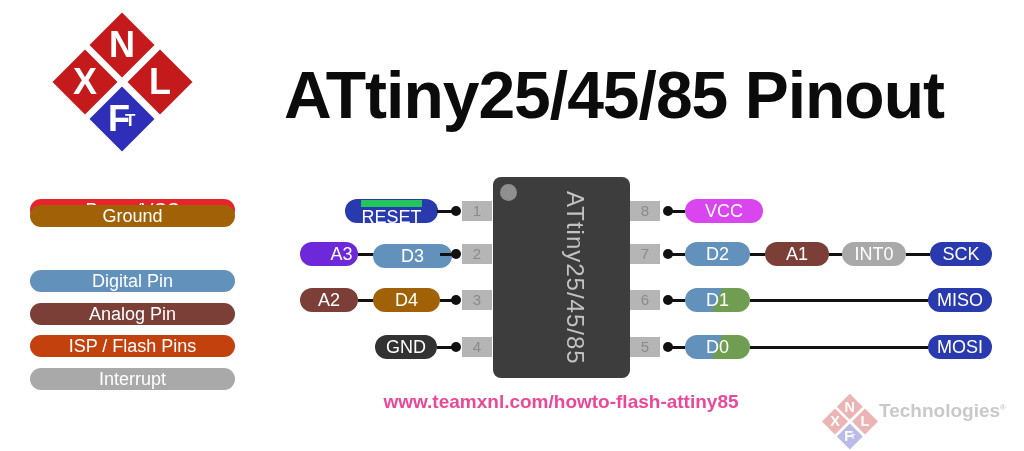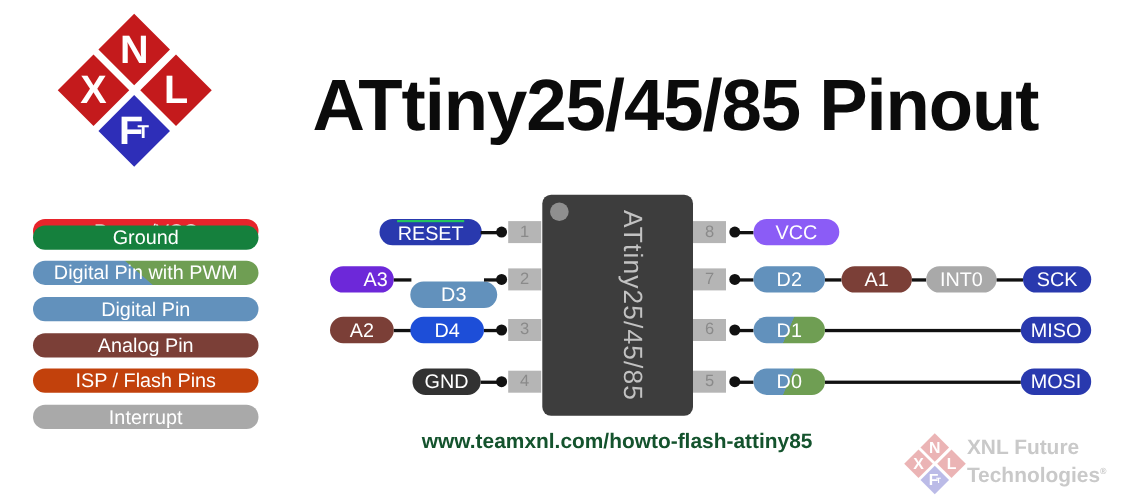--- a/index.html
+++ b/index.html
@@ -67,25 +67,25 @@
   .stub-l { left:462px; } .stub-r { left:630px; }
   .sr1 { top:201px; } .sr2 { top:244px; } .sr3 { top:290px; } .sr4 { top:337px; }
 
   
   .wire { position:absolute; height:3px; background:#111; }
   .dot  { position:absolute; width:10px; height:10px; border-radius:50%; background:#111; }
   .pill {
     position:absolute; height:24px; border-radius:12px; color:#fff;
     font-size:18px; line-height:24px; text-align:center; white-space:nowrap;
   }
-  .overline-text { display:inline-block; border-top:2px solid #22c55e; padding-top:0px; line-height:20px; margin-top:1px; }
+  .overline-text { display:inline-block; border-top:7px solid #22c55e; padding-top:0px; line-height:20px; margin-top:1px; }
 
   
   .footer { position:absolute; left:311px; top:391px; width:500px; text-align:center; }
-  .footer-url { font-size:19px; font-weight:bold; color:#14532d; }
+  .footer-url { font-size:19px; font-weight:bold; color:#ec4899; }
   .footer-attr { font-size:14.5px; color:#3f3f3f; margin-top:2px; }
 
   
   .wm-logo {
     left:823px; top:392px; transform:scale(0.4); transform-origin:top left;
     opacity:0.32;
   }
   .wm-text {
     position:absolute; left:879px; top:397px; font-size:19px; font-weight:bold;
     color:#c9c9c9; line-height:21px; white-space:nowrap;
@@ -111,22 +111,21 @@
       <span class="dl dl-ft">
           <span>F</span>
           <span class="dl-t">T</span>
         </span>
     </div>
   </div>
 
   <h1 class="title">ATtiny25/45/85 Pinout</h1>
 
   <div class="legend-pill lg1" style="background: rgb(231, 36, 43); margin-top: 27px;">Power/VCC</div>
-  <div class="legend-pill lg2" style="background: #15803d;">Ground</div>
-  <div class="legend-pill lg3" style="background: linear-gradient(41deg, rgb(98, 145, 188) 47%, rgb(111, 158, 83) 47.5%);">Digital Pin with PWM</div>
+  <div class="legend-pill lg2" style="background: #a16207;">Ground</div>
   <div class="legend-pill lg4" style="background: rgb(98, 145, 188);">Digital Pin</div>
   <div class="legend-pill lg5" style="background: rgb(123, 63, 55);">Analog Pin</div>
   <div class="legend-pill lg6" style="background: #c2410c;">ISP / Flash Pins</div>
   <div class="legend-pill lg7" style="background: rgb(169, 169, 169);">Interrupt</div>
 
   <div class="chip">
     <div class="chip-dot"></div>
     <div class="chip-label">ATtiny25/45/85</div>
   </div>
 
@@ -138,37 +137,37 @@
   <div class="stub stub-r sr2">7</div>
   <div class="stub stub-r sr3">6</div>
   <div class="stub stub-r sr4">5</div>
 
   <div class="pill" style="left: 345px; top: 199px; width: 93px; background: rgb(41, 57, 174);"><span class="overline-text">RESET</span></div>
   <div class="wire" style="left:437px;top:210px;width:20px;"></div>
   <div class="dot" style="left:451px;top:206px;"></div>
 
   <div class="pill" style="left: 300px; top: 242px; width: 58px; background: #6d28d9; padding-left: 25px;">A3</div>
   <div class="wire" style="left:358px;top:253px;width:16px;"></div>
-  <div class="pill" style="left: 373px; top: 256px; width: 79px; background: rgb(98, 145, 188);">D3</div>
+  <div class="pill" style="left: 373px; top: 244px; width: 79px; background: rgb(98, 145, 188);">D3</div>
   <div class="wire" style="left:440px;top:253px;width:16px;"></div>
   <div class="dot" style="left:451px;top:249px;"></div>
 
   <div class="pill" style="left: 300px; top: 288px; width: 58px; background: rgb(123, 63, 55);">A2</div>
   <div class="wire" style="left:358px;top:299px;width:16px;"></div>
-  <div class="pill" style="left: 373px; top: 288px; width: 67px; background: #1d4ed8;">D4</div>
+  <div class="pill" style="left: 373px; top: 288px; width: 67px; background: #a16207;">D4</div>
   <div class="wire" style="left:440px;top:299px;width:16px;"></div>
   <div class="dot" style="left:451px;top:295px;"></div>
 
   <div class="pill" style="left: 375px; top: 335px; width: 62px; background: rgb(50, 50, 50);">GND</div>
   <div class="wire" style="left:437px;top:346px;width:20px;"></div>
   <div class="dot" style="left:451px;top:342px;"></div>
 
   <div class="dot" style="left:663px;top:206px;"></div>
   <div class="wire" style="left:668px;top:210px;width:17px;"></div>
-  <div class="pill" style="left: 685px; top: 199px; width: 78px; background: #8b5cf6;">VCC</div>
+  <div class="pill" style="left: 685px; top: 199px; width: 78px; background: #d946ef;">VCC</div>
 
   <div class="dot" style="left:663px;top:249px;"></div>
   <div class="wire" style="left:668px;top:253px;width:17px;"></div>
   <div class="pill" style="left: 685px; top: 242px; width: 65px; background: rgb(98, 145, 188);">D2</div>
   <div class="wire" style="left:750px;top:253px;width:15px;"></div>
   <div class="pill" style="left: 765px; top: 242px; width: 64px; background: rgb(123, 63, 55);">A1</div>
   <div class="wire" style="left:829px;top:253px;width:13px;"></div>
   <div class="pill" style="left: 842px; top: 242px; width: 64px; background: rgb(169, 169, 169);">INT0</div>
   <div class="wire" style="left:906px;top:253px;width:24px;"></div>
   <div class="pill" style="left: 930px; top: 242px; width: 62px; background: rgb(41, 57, 174);">SCK</div>
@@ -200,17 +199,16 @@
         <span class="dl">L</span>
       </div>
     <div class="diamond d-blue d-f">
       <span class="dl dl-ft">
           <span>F</span>
           <span class="dl-t">T</span>
         </span>
     </div>
   </div>
   <div class="wm-text">
-    <div>XNL Future</div>
     <div><span>Technologies</span><sup>®</sup></div>
   </div>
 
 </div>
 
 </body></html>

